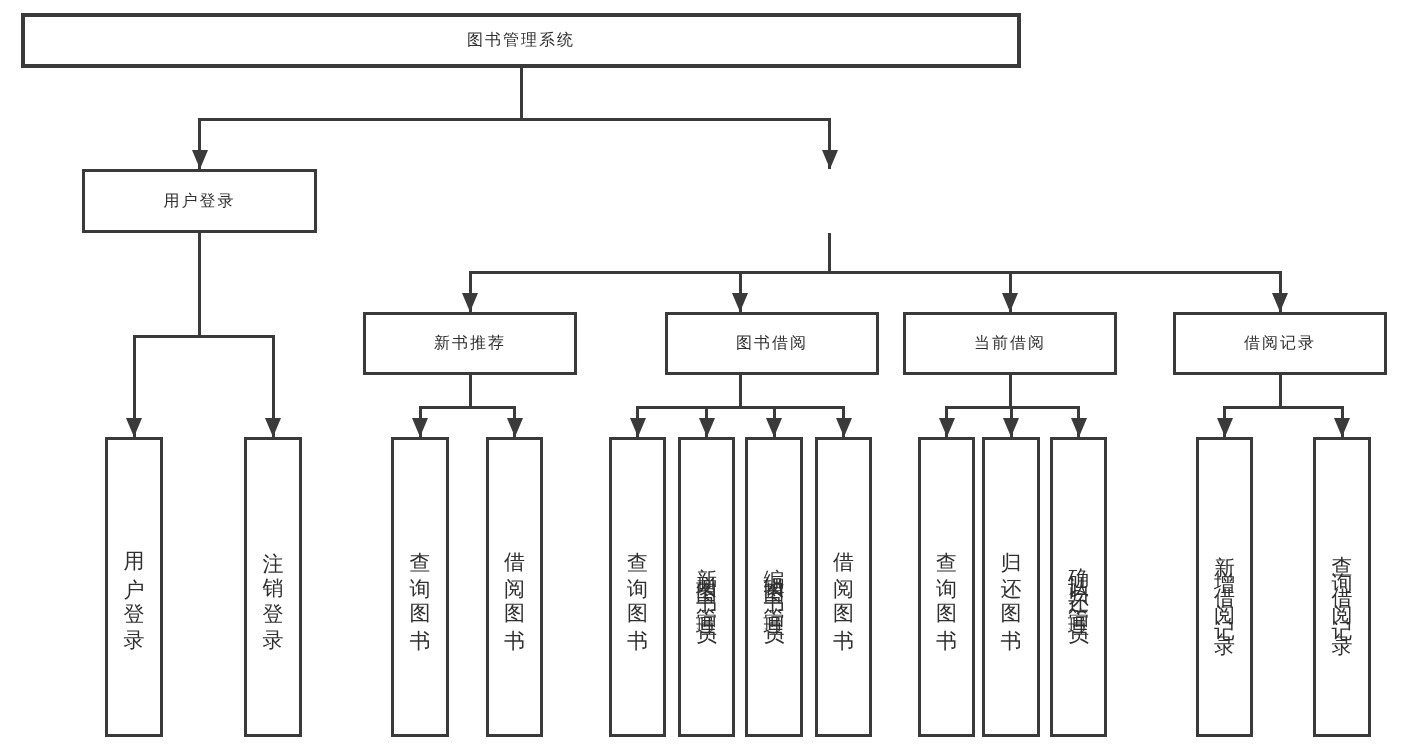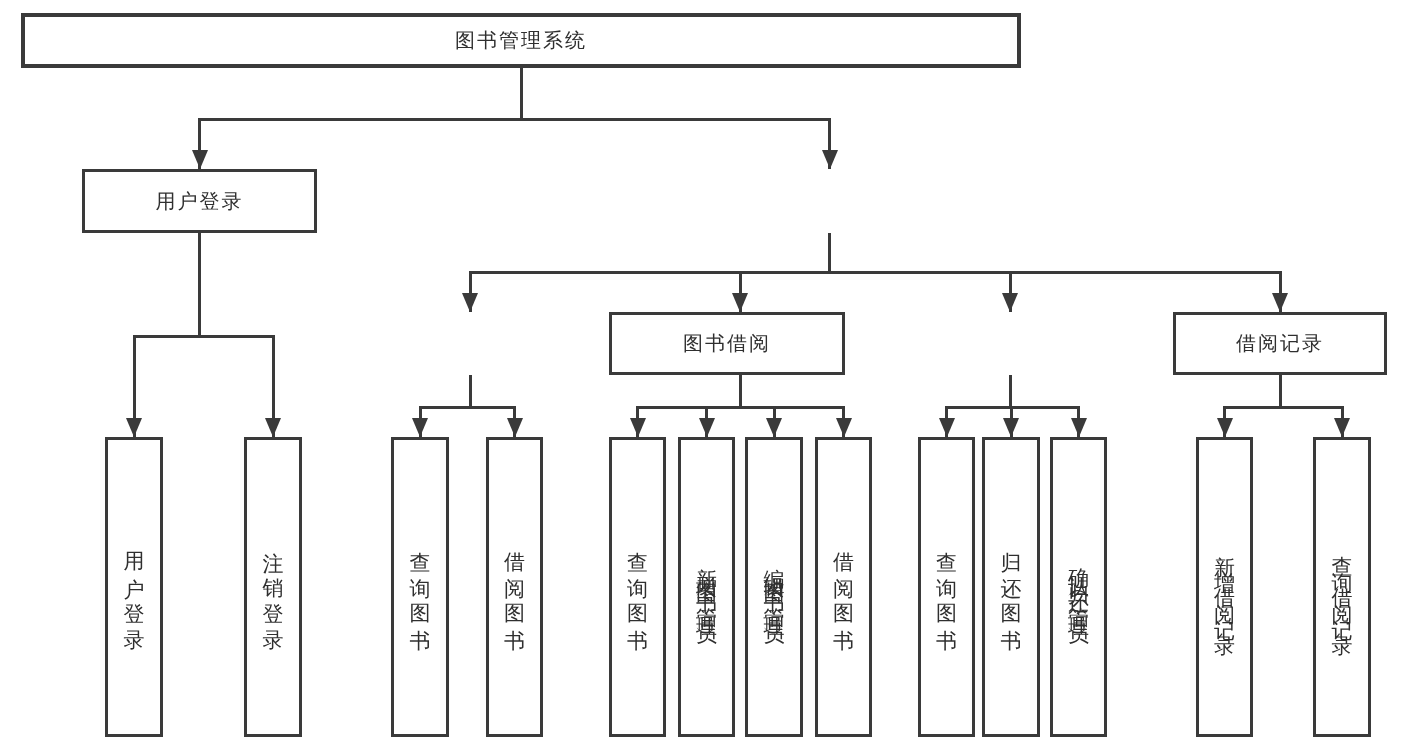--- a/index.html
+++ b/index.html
@@ -21,21 +21,21 @@
     position:absolute;
     box-sizing:border-box;
     background:#ffffff;
     border:3px solid var(--line-color);
     display:flex;
     align-items:center;
     justify-content:center;
     color:var(--text-color);
   }
   .node-label{
-    font-size:20px;
+    font-size:16px;
     letter-spacing:2px;
     white-space:nowrap;
   }
   .node.v .node-label{
     writing-mode:vertical-rl;
     text-orientation:mixed;
     font-size:21px;
     white-space:normal;
     letter-spacing:24px; 
   }
@@ -115,22 +115,28 @@
       <div class="edge" style="left: 1340.5px; top: 405.5px; width: 3px; height: 31.5px;"></div>
       <div class="arrowhead" style="left: 1334px; top: 418px;"></div>
     </div>
   <div class="layer" id="nodes-layer">
       <div class="node" style="left: 21px; top: 13px; width: 1000px; height: 55px; border-width: 4px;">
         <span class="node-label">图书管理系统</span>
       </div>
       <div class="node" style="left: 82px; top: 169px; width: 235px; height: 64px;">
         <span class="node-label">用户登录</span>
       </div>
-      <div class="node" style="left: 609px; top: 312px; width: 236px; height: 63px;">
+      <div class="node" style="left: 363px; top: 312px; width: 214px; height: 63px;">
+        <span class="node-label">新书推荐</span>
+      </div>
+      <div class="node" style="left: 665px; top: 312px; width: 214px; height: 63px;">
         <span class="node-label">图书借阅</span>
+      </div>
+      <div class="node" style="left: 903px; top: 312px; width: 214px; height: 63px;">
+        <span class="node-label">当前借阅</span>
       </div>
       <div class="node" style="left: 1173px; top: 312px; width: 214px; height: 63px;">
         <span class="node-label">借阅记录</span>
       </div>
       <div class="node v" style="left: 105px; top: 437px; width: 58px; height: 300px;">
         <span class="node-label" style="letter-spacing: 26px;">用户登录</span>
       </div>
       <div class="node v" style="left: 244px; top: 437px; width: 58px; height: 300px;">
         <span class="node-label" style="letter-spacing: 26px;">注销登录</span>
       </div>

